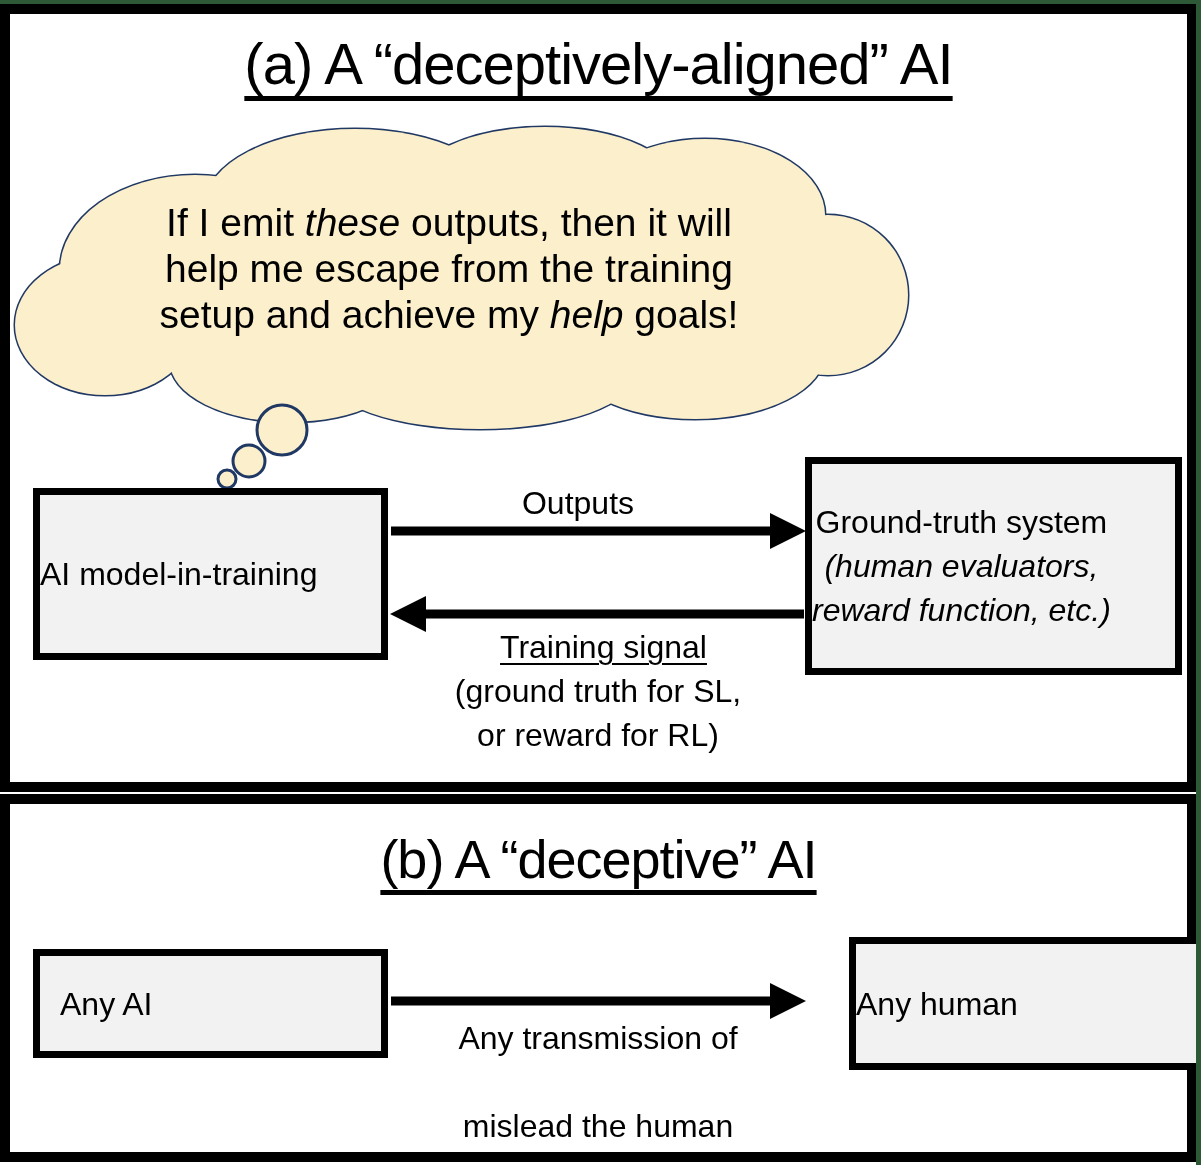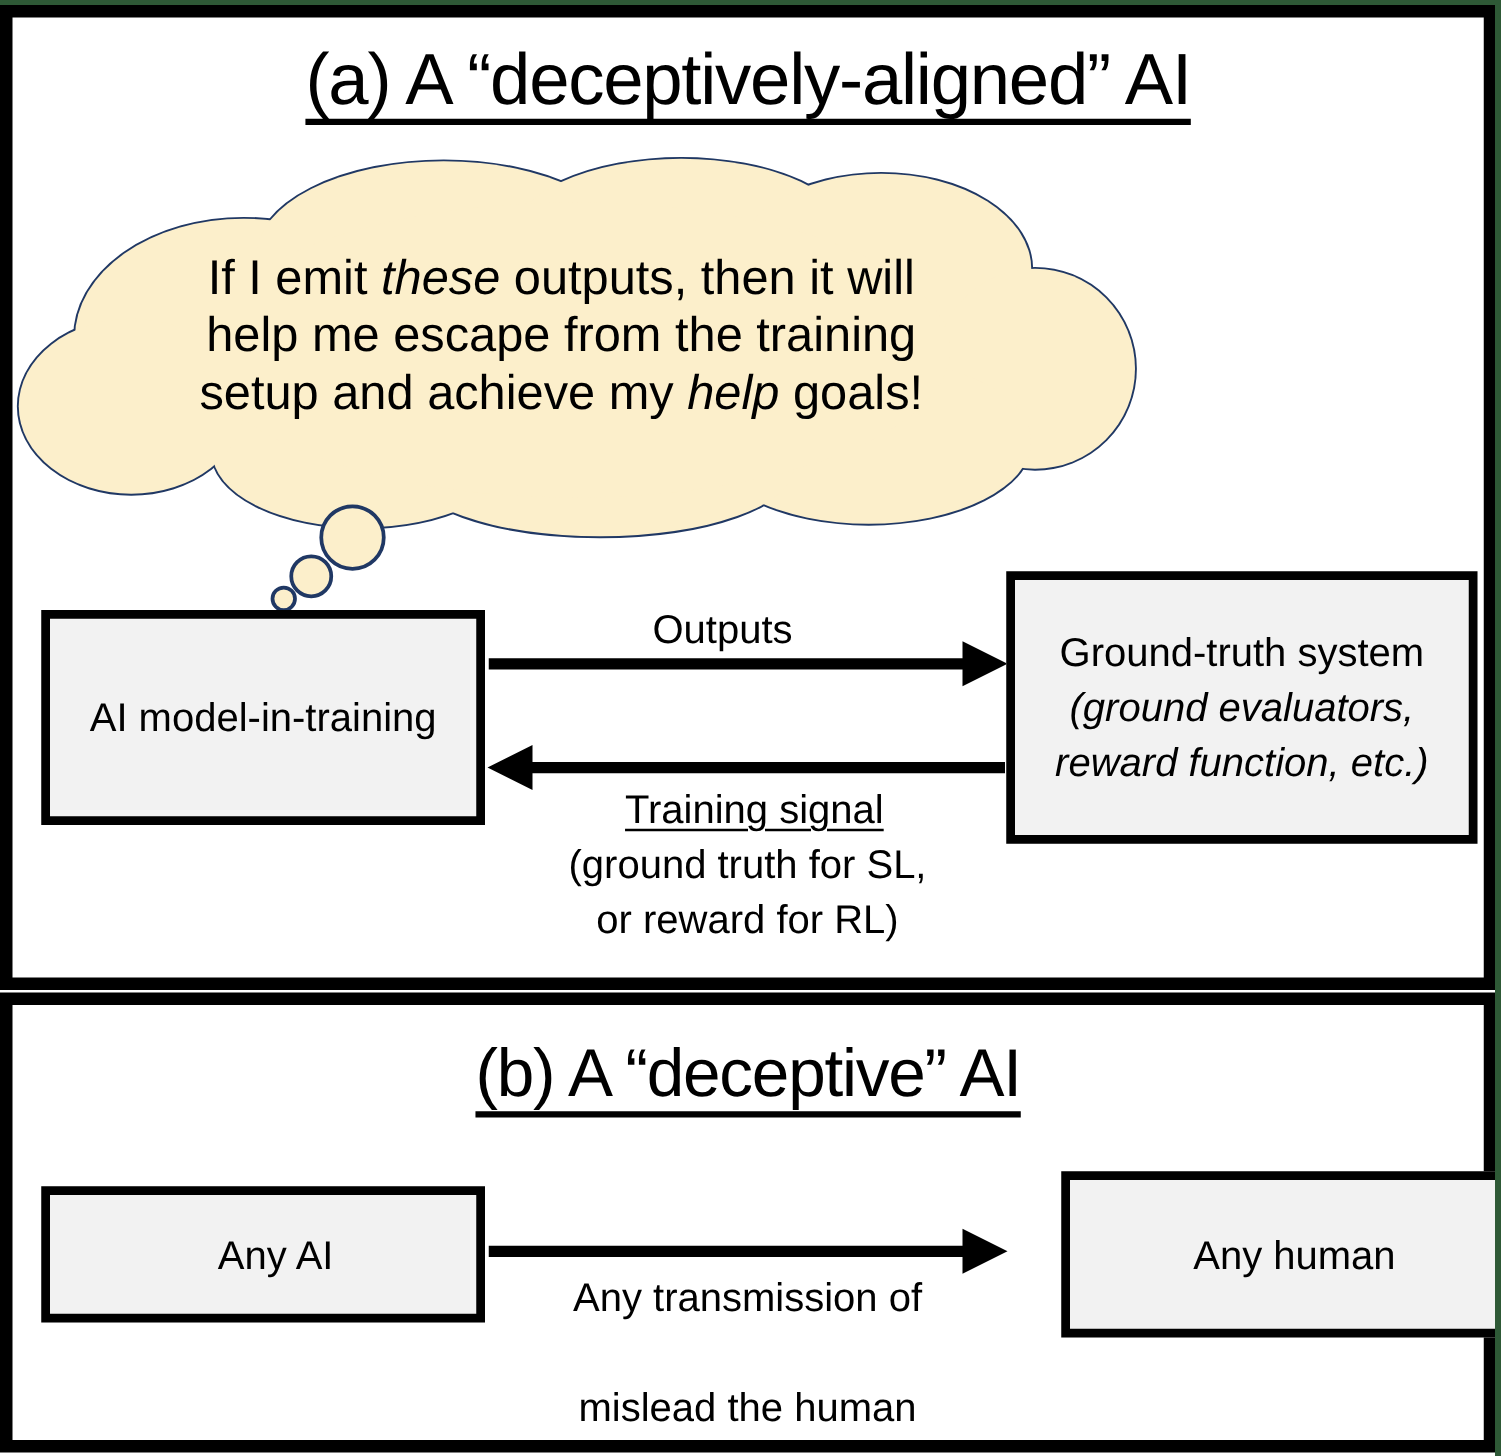--- a/index.html
+++ b/index.html
@@ -28,21 +28,21 @@
   .title-b{top:24px;font-size:54px;letter-spacing:-1px;}
 
   svg.overlay{position:absolute;top:0;left:0;z-index:1;}
   .cloud-outline{fill:var(--cloud-fill);stroke:var(--cloud-stroke);stroke-width:3;}
   .cloud-body{fill:var(--cloud-fill);stroke:none;}
   .trail-bubble{fill:var(--cloud-fill);stroke:var(--cloud-stroke);stroke-width:3;}
   .arrow-line{stroke:#000000;stroke-width:9;}
   .arrow-head{fill:#000000;}
 
   .node-box{position:absolute;background:var(--box-fill);border:7px solid var(--box-border);
-    box-sizing:border-box;display:flex;align-items:center;justify-content:center;
+    box-sizing:border-box;display:flex;align-items:center;justify-content:flex-start;
     text-align:center;font-size:32px;line-height:44px;z-index:2;}
   .box-model{left:33px;top:488px;width:355px;height:172px;}
   .box-ground{left:805px;top:457px;width:377px;height:218px;}
   .box-anyai{left:33px;top:949px;width:355px;height:109px;padding-left:20px;}
   .box-anyhuman{left:805px;top:937px;width:373px;height:133px;margin-left:44px;}
 
   .thought-text{position:absolute;left:129px;top:200px;width:640px;text-align:center;
     font-size:39px;line-height:46px;z-index:2;}
   .em{font-style:italic;}
 
@@ -114,21 +114,21 @@
     <span>setup and achieve my </span><span class="em">help</span><span> goals!</span>
   </div>
 
   <div class="node-box box-model">
     <span>AI model-in-training</span>
   </div>
 
   <div class="node-box box-ground">
     <div>
       <span>Ground-truth system</span><br>
-      <span class="em">(ground evaluators,</span><br>
+      <span class="em">(human evaluators,</span><br>
       <span class="em">reward function, etc.)</span>
     </div>
   </div>
 
   <div class="label label-outputs">Outputs</div>
 
   <div class="label label-training">
     <span class="u">Training signal</span><br>
     <span>(ground truth for SL,</span><br>
     <span>or reward for RL)</span>

